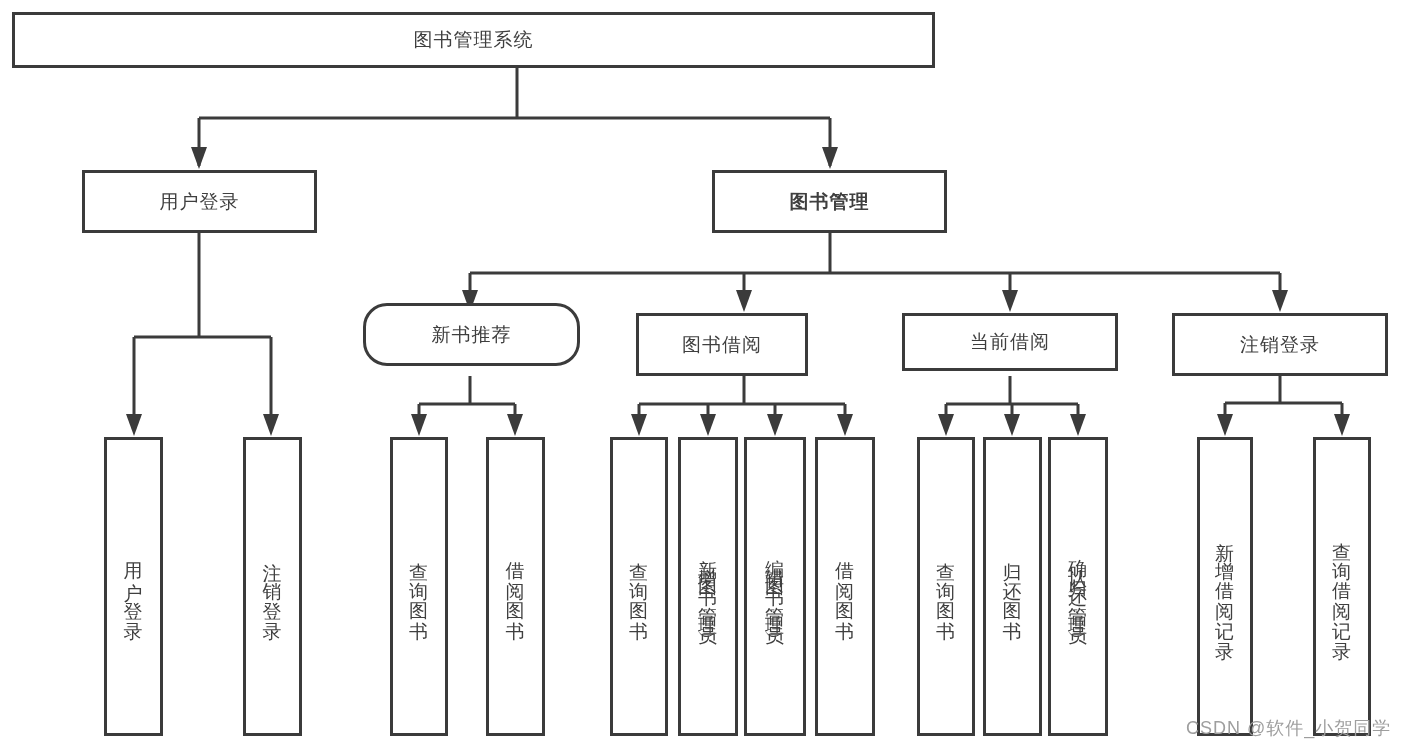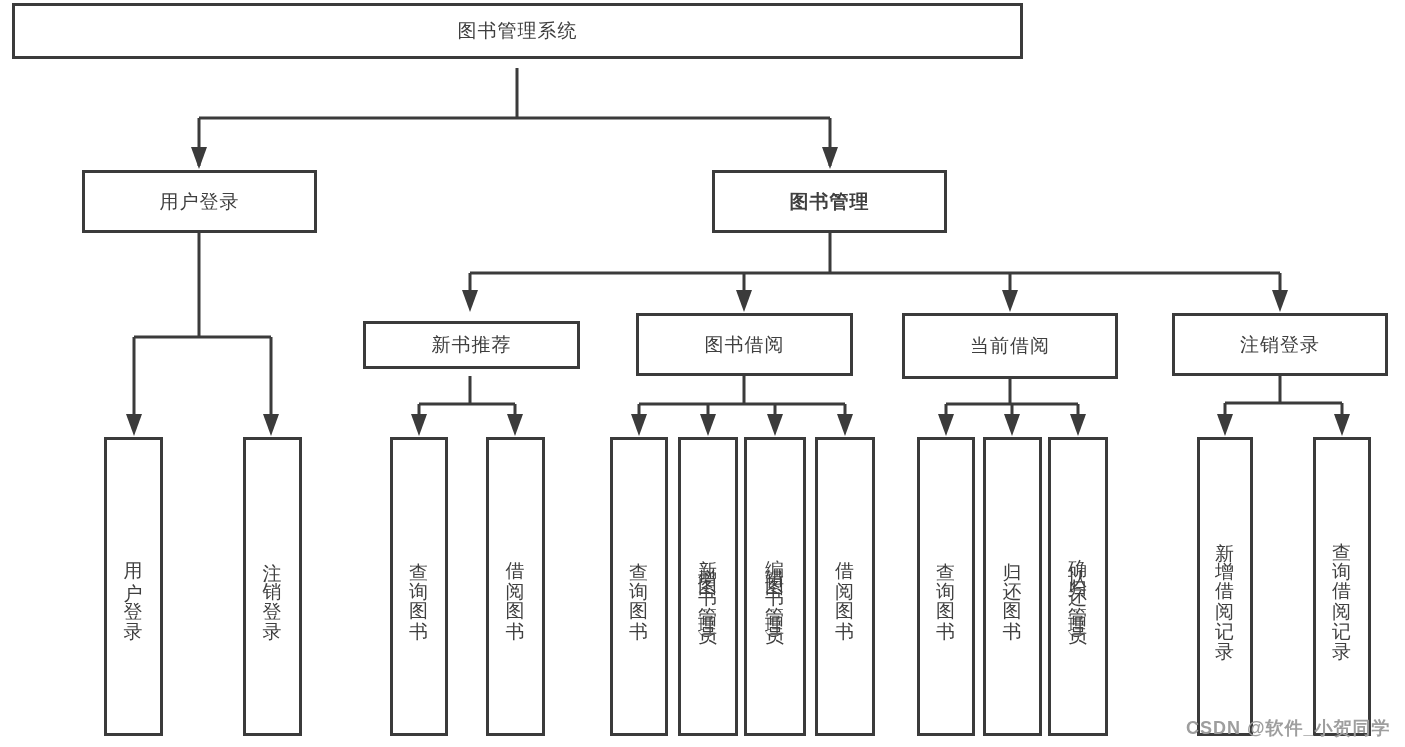--- a/index.html
+++ b/index.html
@@ -48,21 +48,20 @@
   }
   .watermark {
     position: absolute;
     left: 1186px;
     top: 716px;
     font-size: 18px;
     color: #9e9e9e;
     letter-spacing: 1px;
     z-index: 5;
     white-space: nowrap;
-    font-weight: bold;
   }
 </style>
 </head>
 <body>
 
 <div class="stage">
 
   <svg class="wires" viewBox="0 0 1405 747" aria-hidden="true">
     <g stroke="#3b3b3b" stroke-width="3" fill="none">
 
@@ -96,38 +95,38 @@
       <polygon points="767,414 783,414 775,436"></polygon>
       <polygon points="837,414 853,414 845,436"></polygon>
       <polygon points="938,414 954,414 946,436"></polygon>
       <polygon points="1004,414 1020,414 1012,436"></polygon>
       <polygon points="1070,414 1086,414 1078,436"></polygon>
       <polygon points="1217,414 1233,414 1225,436"></polygon>
       <polygon points="1334,414 1350,414 1342,436"></polygon>
     </g>
   </svg>
 
-  <div class="box" style="left:12px; top:3px; width:1011px; height:56px;align-items:center;">
+  <div class="box" style="left:12px; top:12px; width:923px; height:56px;align-items:center;">
     <span>图书管理系统</span>
   </div>
 
   <div class="box" style="left:82px; top:170px; width:235px; height:63px;">
     <span>用户登录</span>
   </div>
   <div class="box" style="left:712px; top:170px; width:235px; height:63px;font-weight:bold;">
     <span>图书管理</span>
   </div>
 
-  <div class="box" style="left:363px; top:321px; width:217px; height:48px;">
+  <div class="box" style="left:363px; top:303px; width:217px; height:63px;border-radius:24px;">
     <span>新书推荐</span>
   </div>
-  <div class="box" style="left:636px; top:313px; width:217px; height:63px;">
+  <div class="box" style="left:636px; top:313px; width:172px; height:63px;">
     <span>图书借阅</span>
   </div>
-  <div class="box" style="left:902px; top:313px; width:216px; height:66px;">
+  <div class="box" style="left:902px; top:313px; width:216px; height:58px;">
     <span>当前借阅</span>
   </div>
   <div class="box" style="left:1172px; top:313px; width:216px; height:63px;">
     <span>注销登录</span>
   </div>
 
   <div class="box vbox" style="left:104px; top:437px; width:59px; height:299px;">
     <span>用户登录</span>
   </div>
   <div class="box vbox" style="left:243px; top:437px; width:59px; height:299px;">

